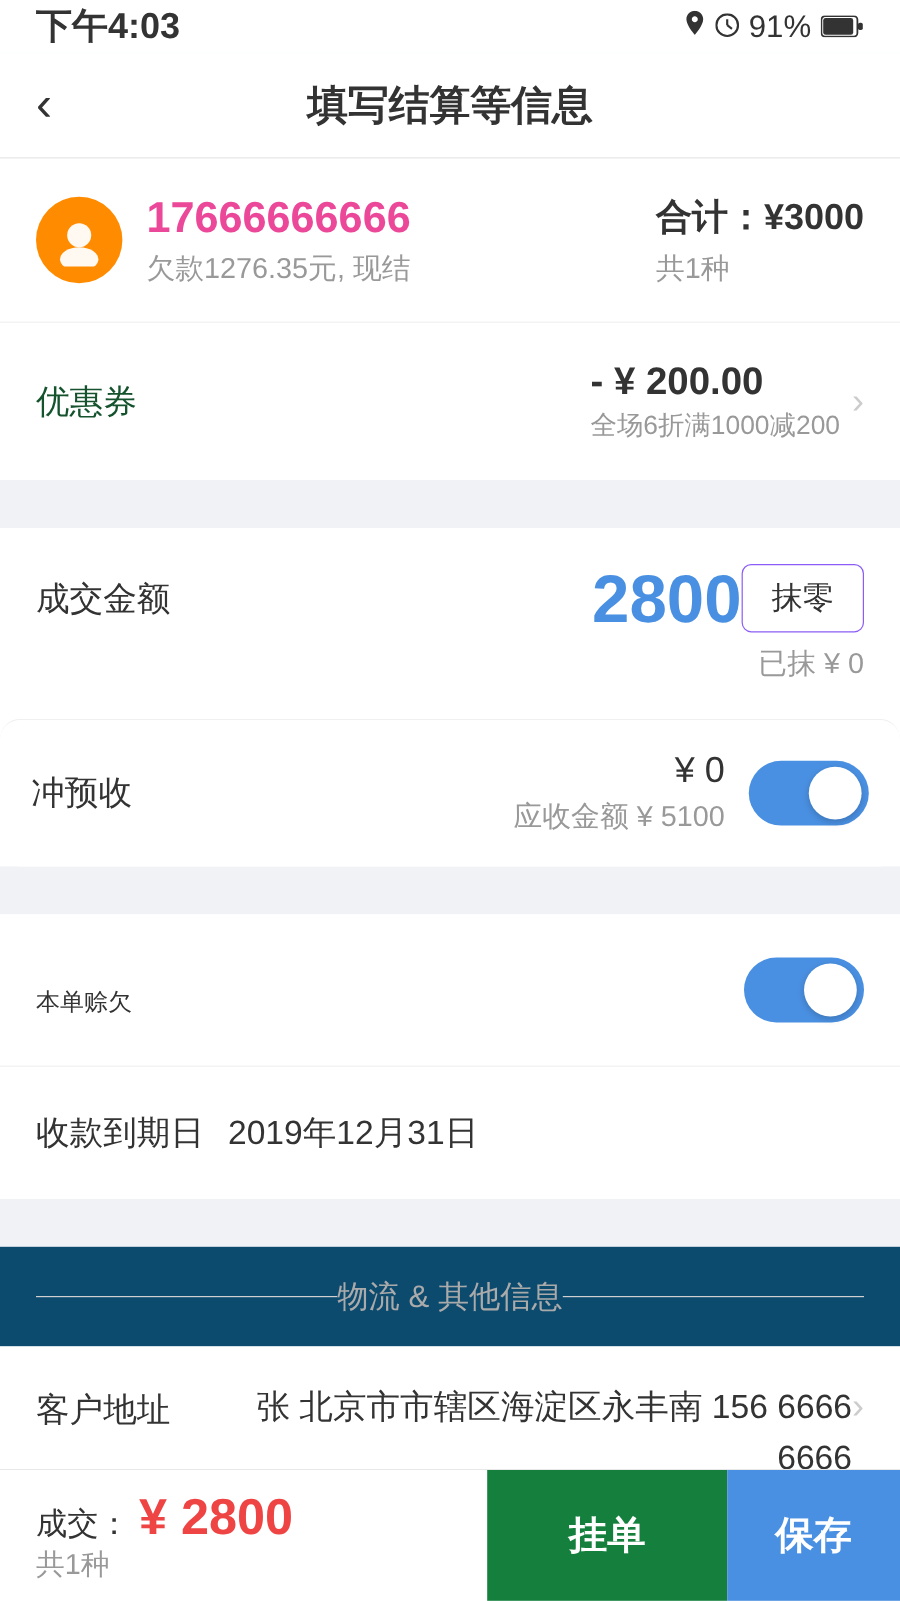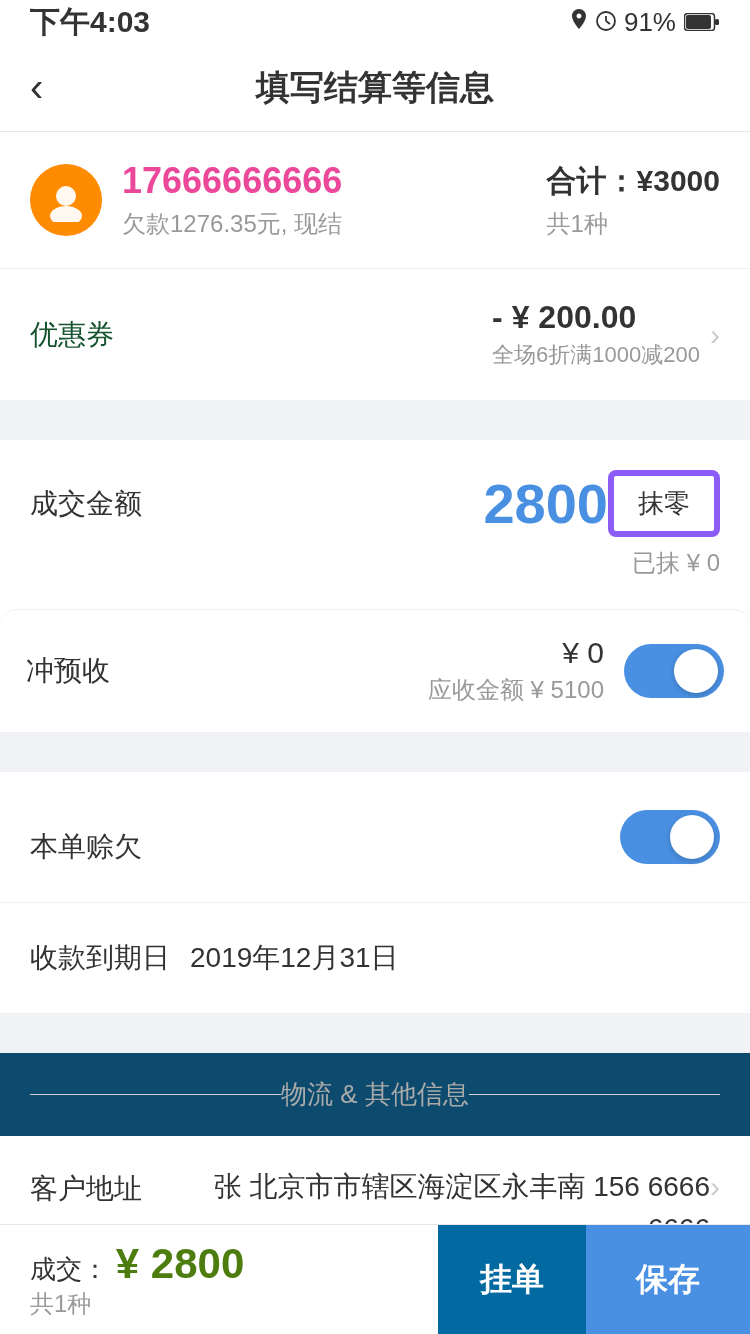--- a/index.html
+++ b/index.html
@@ -122,21 +122,21 @@
     .amount-row {
       display: flex;
       align-items: center;
       justify-content: space-between;
       margin-bottom: 10px;
     }
     .amount-label { font-size: 28px; color: #333; }
     .amount-value-group { display: flex; align-items: center; }
     .amount-big { font-size: 56px; font-weight: 700; color: #4a90e2; line-height: 1; }
     .round-btn {
-      border: 6px solid #8b5cf6;
+      border: 1px solid #8b5cf6;
       border-radius: 8px;
       padding: 10px 24px;
       font-size: 26px;
       color: #333;
       background: #fff;
       cursor: pointer;
     }
     .amount-sub { font-size: 24px; color: #999; text-align: right; }
 
     
@@ -179,21 +179,21 @@
     }
 
     
     .debt-section {
       background: #fff;
       padding: 36px 30px;
       display: flex;
       align-items: center;
       justify-content: space-between;
     }
-    .debt-label { font-size: 28px; color: #333; margin-top: 20px; }
+    .debt-label { font-size: 20px; color: #333; margin-top: 20px; }
 
     
     .duedate-section {
       background: #fff;
       padding: 36px 30px;
       border-top: 1px solid #f0f0f0;
       display: flex;
       align-items: center;
       gap: 20px;
     }
@@ -251,35 +251,35 @@
       border-top: 1px solid #e8e8e8;
     }
     .bottom-summary {
       flex: 1;
       display: flex;
       flex-direction: column;
       justify-content: center;
       padding: 0 30px;
     }
     .bottom-label { font-size: 26px; color: #333; }
-    .bottom-amount { font-size: 42px; font-weight: 700; color: #4d7c0f; }
+    .bottom-amount { font-size: 42px; font-weight: 700; color: #ef4444; }
     .bottom-count { font-size: 24px; color: #999; }
     .btn-hold {
-      width: 148px;
-      background: #0369a1;
+      width: 200px;
+      background: #15803d;
       display: flex;
       align-items: center;
       justify-content: center;
       font-size: 32px;
       color: #fff;
       font-weight: 600;
       cursor: pointer;
     }
     .btn-save {
-      width: 164px;
+      width: 144px;
       background: #4a90e2;
       display: flex;
       align-items: center;
       justify-content: center;
       font-size: 32px;
       color: #fff;
       font-weight: 600;
       cursor: pointer;
     }
   </style>

